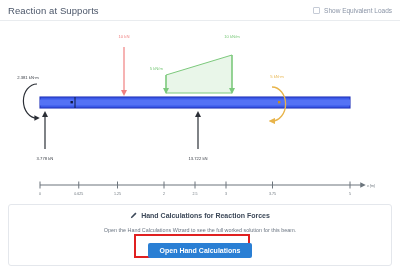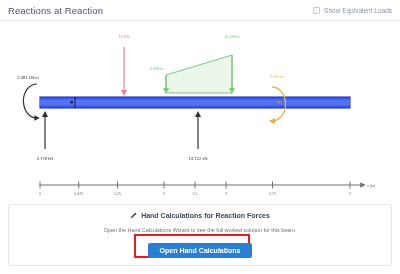--- a/index.html
+++ b/index.html
@@ -131,21 +131,21 @@
     padding: 4px 12px;
     cursor: pointer;
     font-family: "Liberation Sans", sans-serif;
     white-space: nowrap;
   }
 </style>
 </head>
 <body>
 
 <div id="header">
-  <div id="page-title">Reactions at Reaction</div>
+  <div id="page-title">Reaction at Supports</div>
   <div id="eq-loads-toggle">
     <span id="eq-loads-box"></span>
     <span>Show Equivalent Loads</span>
   </div>
 </div>
 
 <div id="diagram">
   <svg width="400" height="180" viewBox="0 0 400 180" xmlns="http://www.w3.org/2000/svg">
     <defs>
       <marker id="arrow-red" markerWidth="5" markerHeight="5" refX="2.5" refY="2.5" orient="auto">

